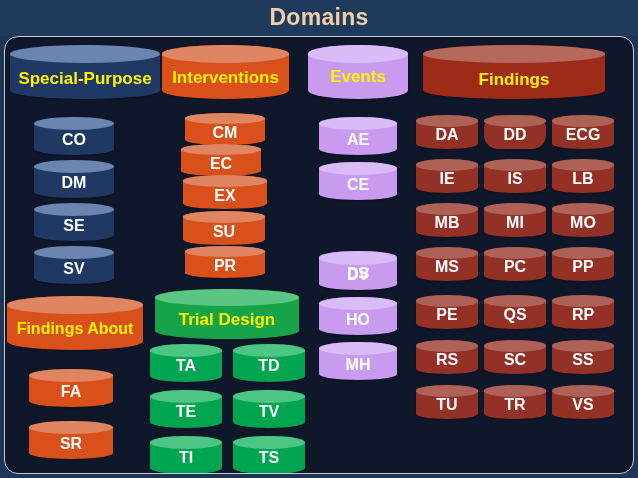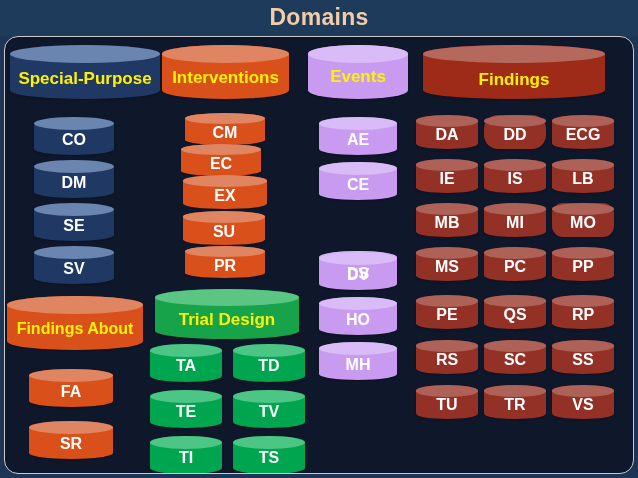--- a/index.html
+++ b/index.html
@@ -198,21 +198,21 @@
   <div class="cyl c-brick item" style="left:547px; top:122px; width:62px; height:34px;">
     <span>LB</span>
   </div>
 
   <div class="cyl c-brick item" style="left:411px; top:166px; width:62px; height:34px;">
     <span>MB</span>
   </div>
   <div class="cyl c-brick item" style="left:479px; top:166px; width:62px; height:34px;">
     <span>MI</span>
   </div>
-  <div class="cyl c-brick item" style="left:547px; top:166px; width:62px; height:34px;border-radius:11px;">
+  <div class="cyl c-brick item" style="left:547px; top:166px; width:62px; height:34px;">
     <span>MO</span>
   </div>
 
   <div class="cyl c-brick item" style="left:411px; top:210px; width:62px; height:34px;">
     <span>MS</span>
   </div>
   <div class="cyl c-brick item" style="left:479px; top:210px; width:62px; height:34px;">
     <span>PC</span>
   </div>
   <div class="cyl c-brick item" style="left:547px; top:210px; width:62px; height:34px;">

